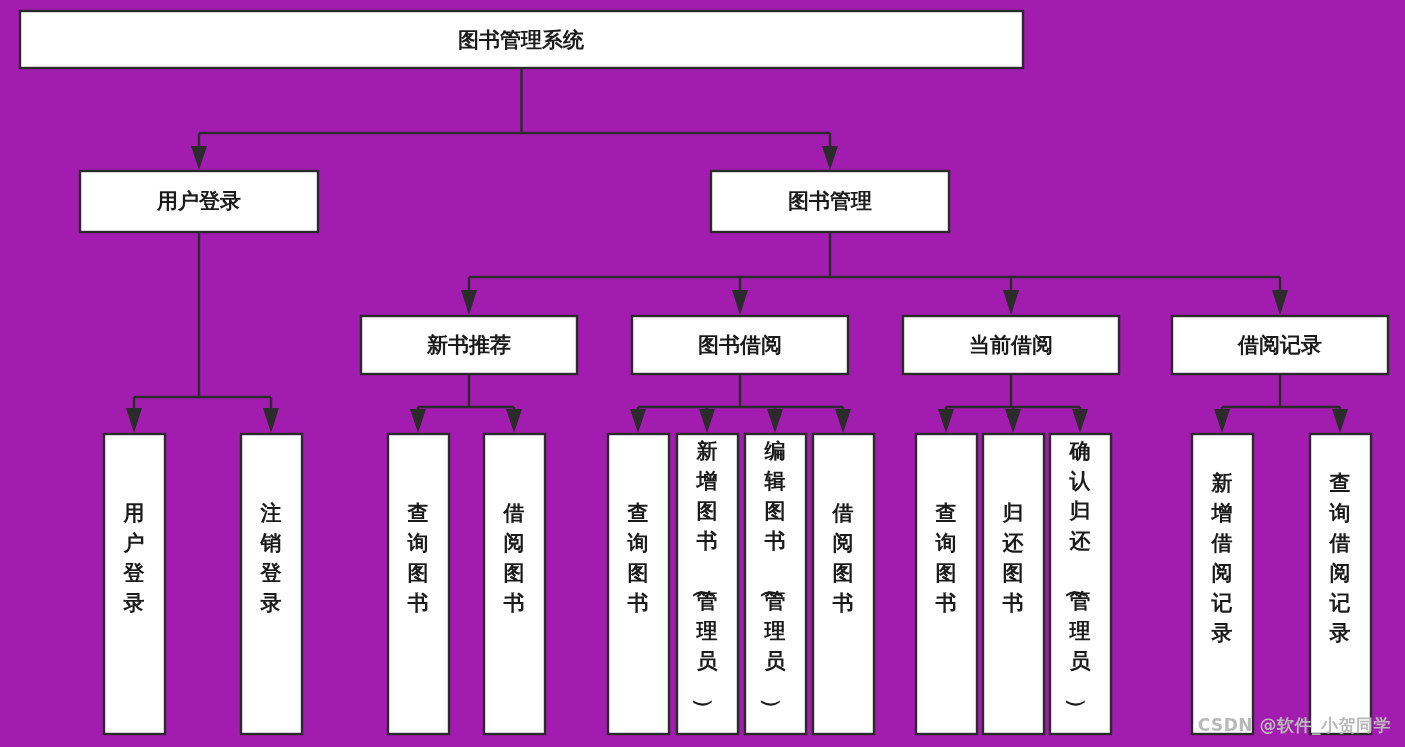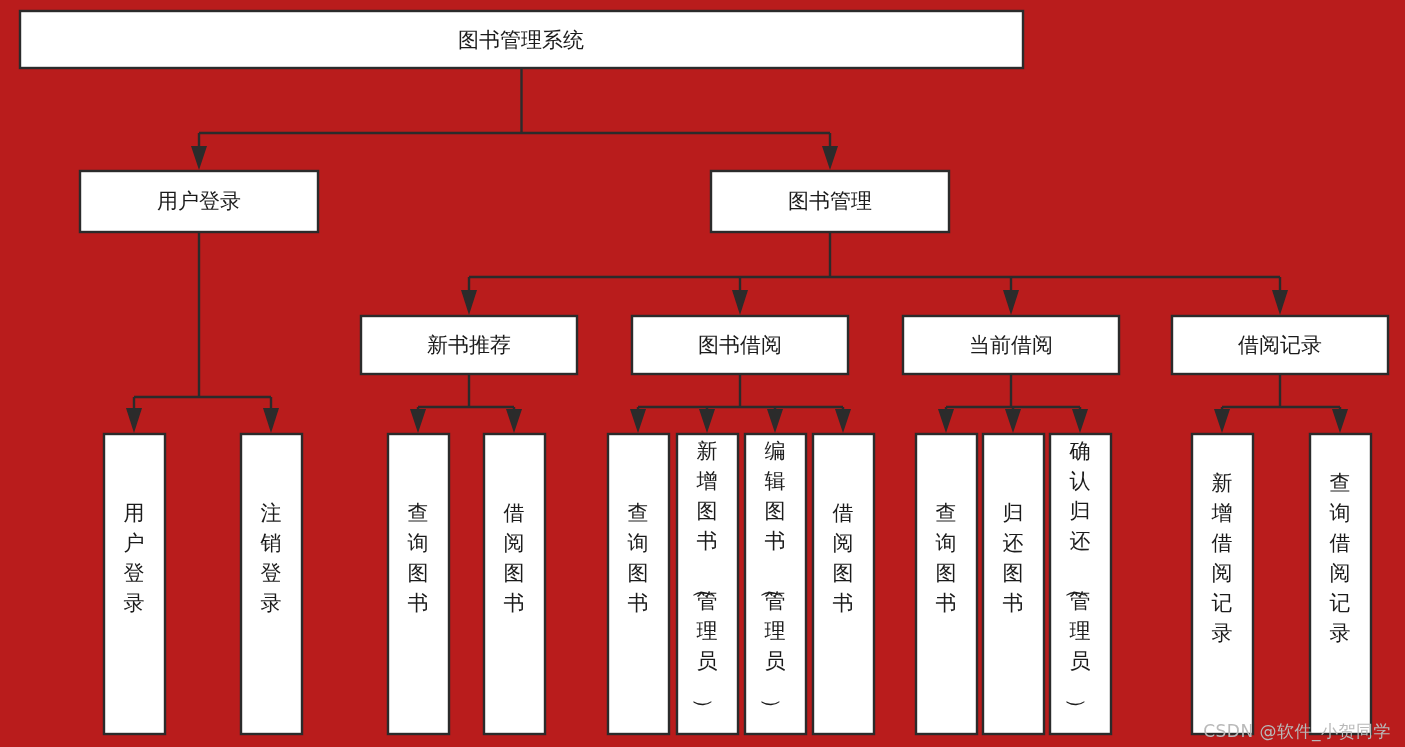--- a/index.html
+++ b/index.html
@@ -7,22 +7,23 @@
     padding: 0;
     background: #ffffff;
   }
   body {
     font-family: "DejaVu Sans", "Liberation Sans", sans-serif;
   }
   #diagram-root {
     position: relative;
     width: 1405px;
     height: 747px;
-    background: #b91c1c;
+    background: #a21caf;
     overflow: hidden;
+    font-weight: bold;
   }
   svg.flowchart {
     position: absolute;
     left: 0;
     top: 0;
     width: 1405px;
     height: 747px;
   }
   .node-box {
     fill: #ffffff;
@@ -47,21 +48,21 @@
   }
   .node-label-v {
     font-family: "DejaVu Sans", "Liberation Sans", sans-serif;
     font-size: 21px;
     fill: #1b1b1b;
     text-anchor: middle;
   }
   .watermark {
     position: absolute;
     right: 14px;
-    bottom: 4px;
+    bottom: 10px;
     font-family: "DejaVu Sans", "Liberation Sans", sans-serif;
     font-size: 17px;
     color: #b9b9b9;
     letter-spacing: 0.5px;
     white-space: nowrap;
     user-select: none;
   }
 </style>
 </head>
 <body>

